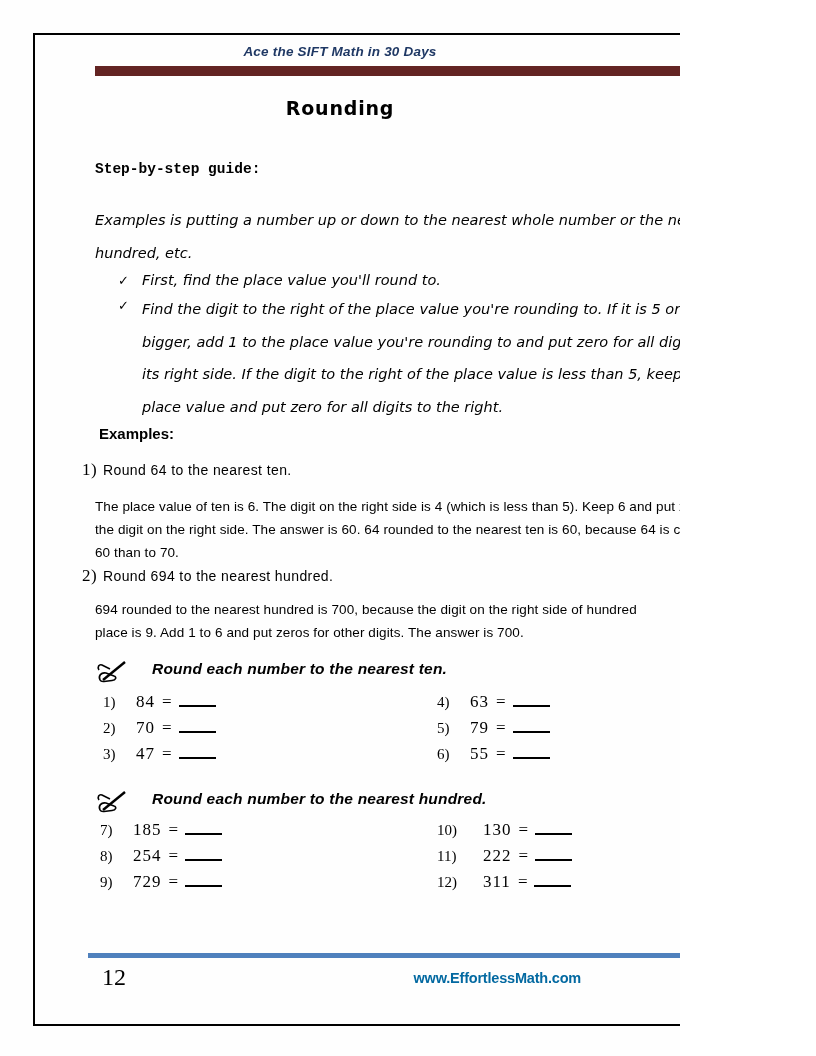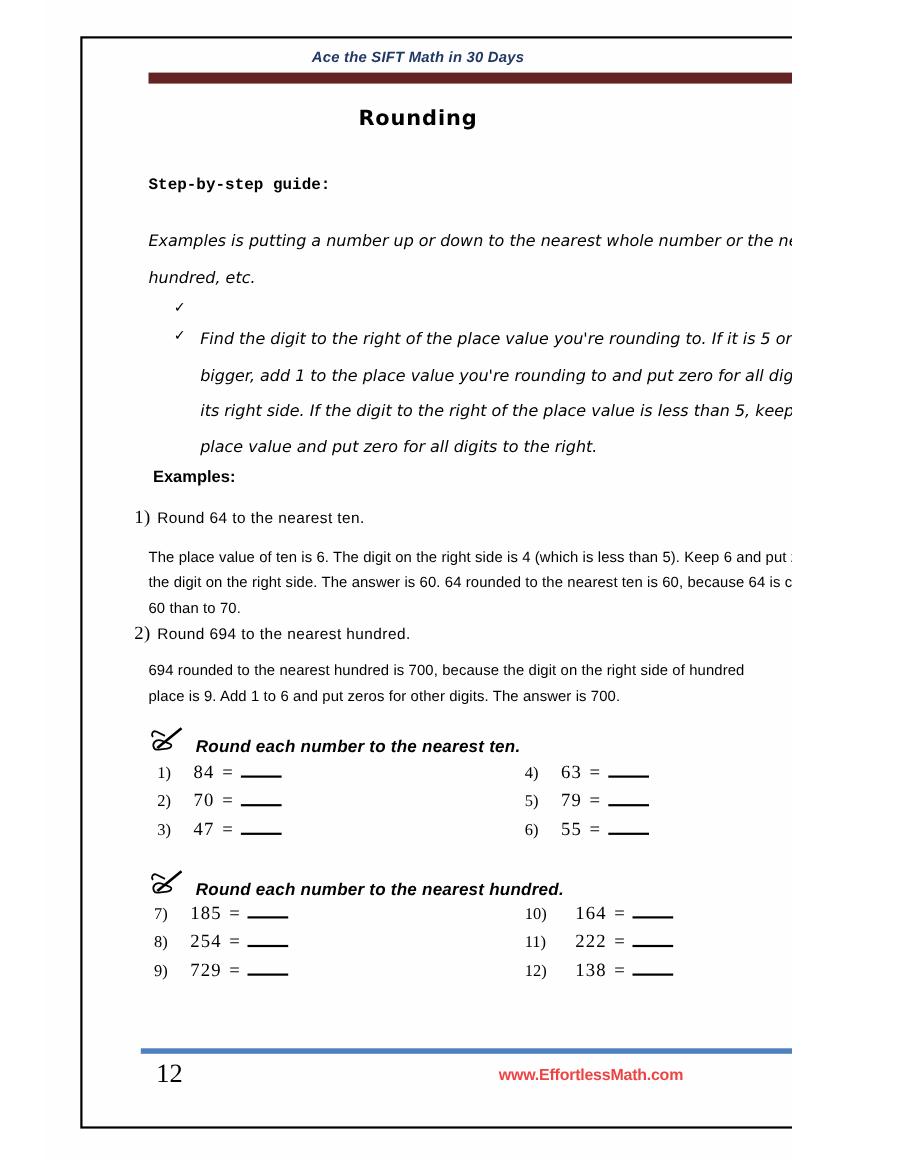--- a/index.html
+++ b/index.html
@@ -5,21 +5,20 @@
   * { margin: 0; padding: 0; box-sizing: border-box; }
   html, body { background: #ffffff; }
   .page {
     position: relative;
     width: 680px;
     height: 1056px;
     background: #fefefe;
     font-family: "Liberation Sans", sans-serif;
     color: #000;
     overflow: hidden;
-    margin-left: 40px;
   }
   .page-border {
     position: absolute;
     left: 33px; top: 33px;
     width: 751px; height: 993px;
     border: 2px solid #000;
   }
   
   .running-head {
     position: absolute;
@@ -109,22 +108,22 @@
   }
   #ex1-prompt { top: 460px; }
   #ex1-expl  { top: 495px; width: 640px; }
   #ex2-prompt { top: 566px; }
   #ex2-expl  { top: 598px; width: 578px; }
   
   .exercise-header {
     position: absolute;
     left: 96px;
     display: flex;
-    align-items: flex-end;
-    gap: 10px;
+    align-items: flex-start;
+    gap: 24px;
   }
   .exercise-header .instruction {
     font-weight: bold;
     font-style: italic;
     font-size: 15.5px;
     letter-spacing: 0.2px;
     font-family: "Liberation Sans", sans-serif;
   }
   #exercise1-header { top: 660px; }
   #exercise2-header { top: 790px; }
@@ -173,41 +172,42 @@
     font-family: "Liberation Serif", serif;
     font-size: 24px;
   }
   .footer-website {
     position: absolute;
     top: 970px; right: 99px;
     font-weight: bold;
     font-size: 14.5px;
     letter-spacing: -0.2px;
     font-family: "Liberation Sans", sans-serif;
-    color: #ef4444;
+    color: #0369a1;
     text-decoration: none;
   }
 </style>
 </head>
 <body>
 
 <div class="page">
   <div class="page-border"></div>
 
   <div class="running-head">Ace the SIFT Math in 30 Days</div>
   <div class="accent-bar"></div>
 
   <div class="page-title">Rounding</div>
 
   <div class="guide-heading">Step-by-step guide:</div>
   <div class="guide-intro">Examples is putting a number up or down to the nearest whole number or the nearest hundred, etc.</div>
 
   <div class="bullet-list">
     <div class="bullet-item">
       <span class="bullet-check">✓</span>
+      <span class="bullet-text">First, find the place value you'll round to.</span>
     </div>
     <div class="bullet-item multi">
       <span class="bullet-check">✓</span>
       <span class="bullet-text">Find the digit to the right of the place value you're rounding to. If it is 5 or bigger, add 1 to the place value you're rounding to and put zero for all digits on its right side. If the digit to the right of the place value is less than 5, keep the place value and put zero for all digits to the right.</span>
     </div>
   </div>
 
   <div class="examples-heading">Examples:</div>
 
   <div class="example-prompt" id="ex1-prompt">
@@ -299,33 +299,33 @@
     <div class="prob">
       <span class="pnum">9)</span>
       <span class="pval">729</span>
       <span class="peq">=</span>
       <span class="blank"></span>
     </div>
   </div>
   <div class="prob-col" id="probs2-col2">
     <div class="prob wide">
       <span class="pnum">10)</span>
-      <span class="pval">164</span>
+      <span class="pval">130</span>
       <span class="peq">=</span>
       <span class="blank"></span>
     </div>
     <div class="prob wide">
       <span class="pnum">11)</span>
       <span class="pval">222</span>
       <span class="peq">=</span>
       <span class="blank"></span>
     </div>
     <div class="prob wide">
       <span class="pnum">12)</span>
-      <span class="pval">138</span>
+      <span class="pval">311</span>
       <span class="peq">=</span>
       <span class="blank"></span>
     </div>
   </div>
 
   <div class="footer-line"></div>
   <div class="footer-page-number">12</div>
   <a class="footer-website" href="#">www.EffortlessMath.com</a>
 </div>
 

